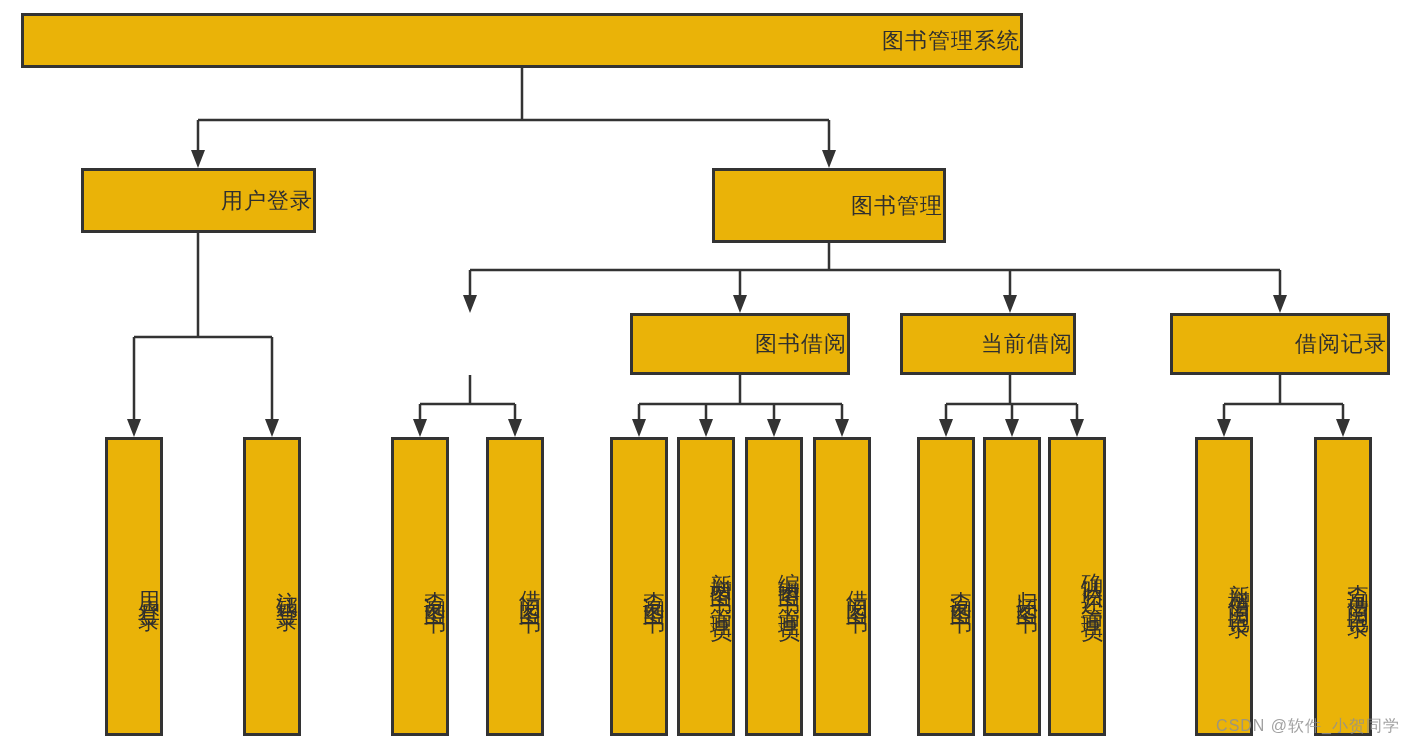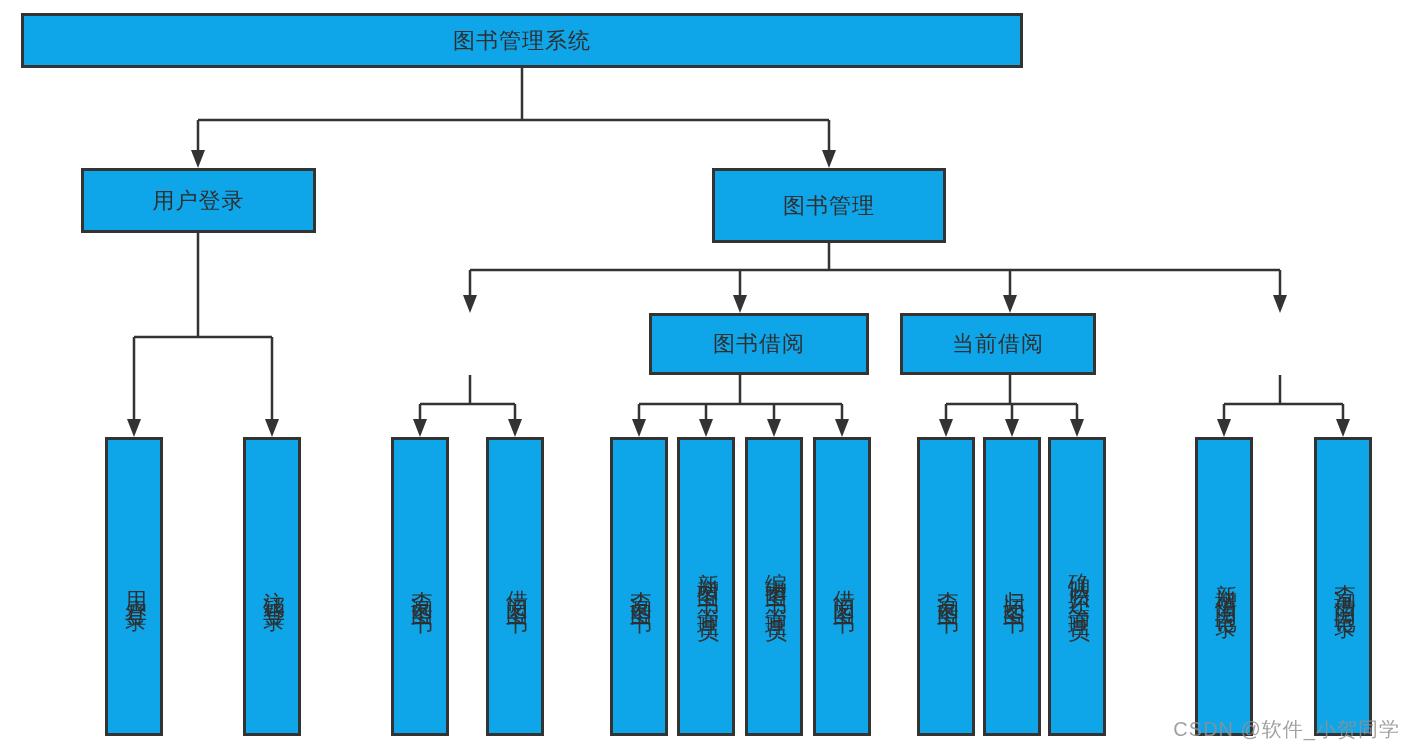--- a/index.html
+++ b/index.html
@@ -15,67 +15,66 @@
   #connectors {
     position: absolute;
     left: 0; top: 0;
     width: 1405px; height: 747px;
     pointer-events: none;
   }
   .box {
     position: absolute;
     box-sizing: border-box;
     border: 3px solid #333333;
-    background: #0ea5e9;
+    background: #eab308;
     display: flex;
     align-items: center;
-    justify-content: center;
-    font-family: Liberation Mono, monospace;
+    justify-content: flex-end;
   }
   .lbl {
     font-size: 22px;
     color: #2f2f2f;
     white-space: nowrap;
     letter-spacing: 1px;
   }
   .vlbl {
     writing-mode: vertical-rl;
     text-orientation: mixed;
     font-size: 22px;
     line-height: 1;
     letter-spacing: 7px;
     color: #2f2f2f;
   }
   
   .n-root  { left: 21px;  top: 13px;  width: 1002px; height: 55px; }
   .n-l2a   { left: 81px;  top: 168px; width: 235px;  height: 65px; }
   .n-l2b   { left: 712px; top: 168px; width: 234px;  height: 75px; }
   .n-l3a   { left: 360px; top: 313px; width: 220px;  height: 62px; }
-  .n-l3b   { left: 630px; top: 313px; width: 220px;  height: 62px; margin-left: 19px; }
-  .n-l3c   { left: 900px; top: 313px; width: 196px;  height: 62px; }
+  .n-l3b   { left: 630px; top: 313px; width: 220px;  height: 62px; }
+  .n-l3c   { left: 900px; top: 313px; width: 176px;  height: 62px; }
   .n-l3d   { left: 1170px;top: 313px; width: 220px;  height: 62px; }
   .leaf    { top: 437px; width: 58px; height: 299px; }
   .k-login    { left: 105px; }
   .k-logout   { left: 243px; }
   .k-a1 { left: 391px; }
   .k-a2 { left: 486px; }
   .k-b1 { left: 610px; }
   .k-b2 { left: 677px; }
   .k-b3 { left: 745px; }
   .k-b4 { left: 813px; }
   .k-c1 { left: 917px; }
   .k-c2 { left: 983px; }
   .k-c3 { left: 1048px; }
   .k-d1 { left: 1195px; }
   .k-d2 { left: 1314px; }
   .watermark {
     position: absolute;
     right: 5px;
     top: 716px;
-    font-size: 20px;
+    font-size: 16px;
     color: rgba(145,145,145,0.85);
     letter-spacing: 1px;
     white-space: nowrap;
     z-index: 5;
   }
 </style>
 </head>
 <body>
 
 <div id="canvas">
@@ -137,20 +136,23 @@
   <div class="box leaf k-logout">
     <span class="vlbl">注销登录</span>
   </div>
 
   <div class="box n-l3b">
     <span class="lbl">图书借阅</span>
   </div>
   <div class="box n-l3c">
     <span class="lbl">当前借阅</span>
   </div>
+  <div class="box n-l3d">
+    <span class="lbl">借阅记录</span>
+  </div>
 
   <div class="box leaf k-a1">
     <span class="vlbl">查询图书</span>
   </div>
   <div class="box leaf k-a2">
     <span class="vlbl">借阅图书</span>
   </div>
 
   <div class="box leaf k-b1">
     <span class="vlbl">查询图书</span>

